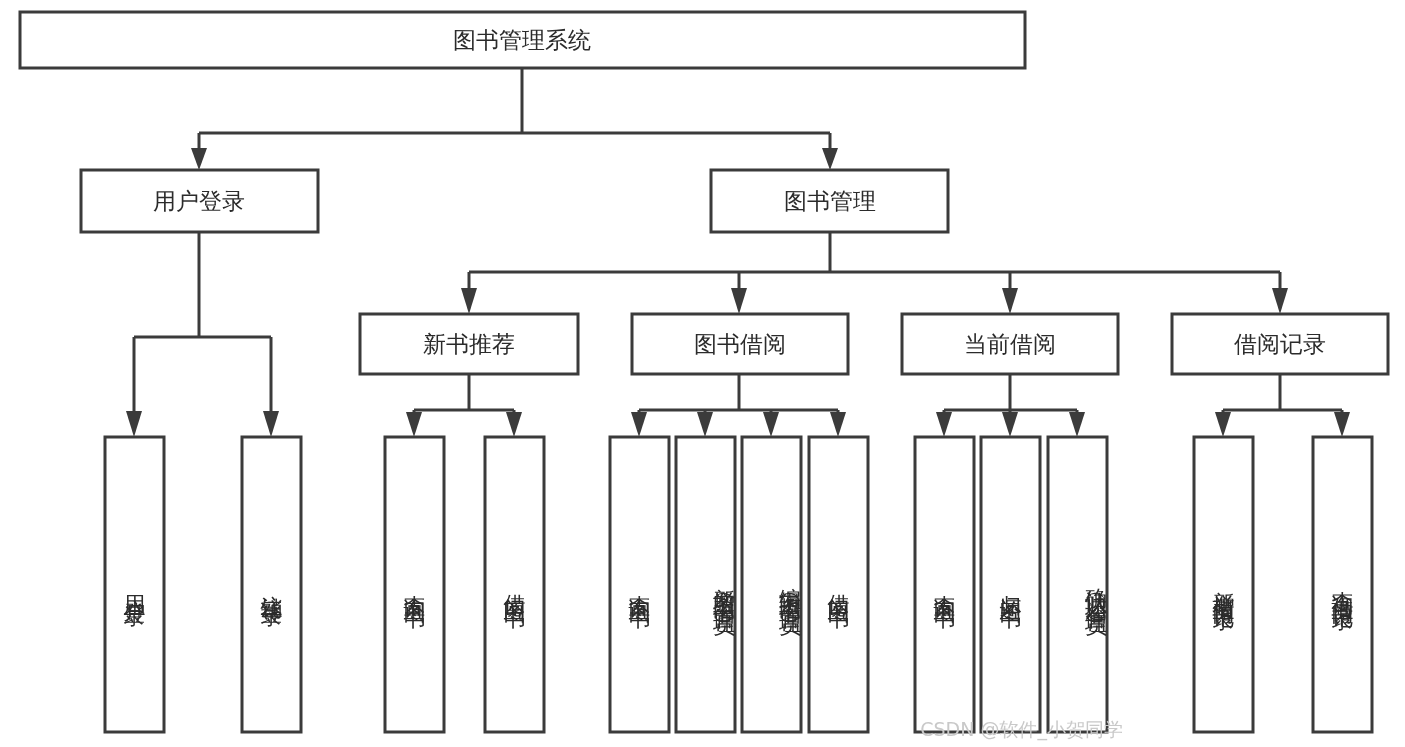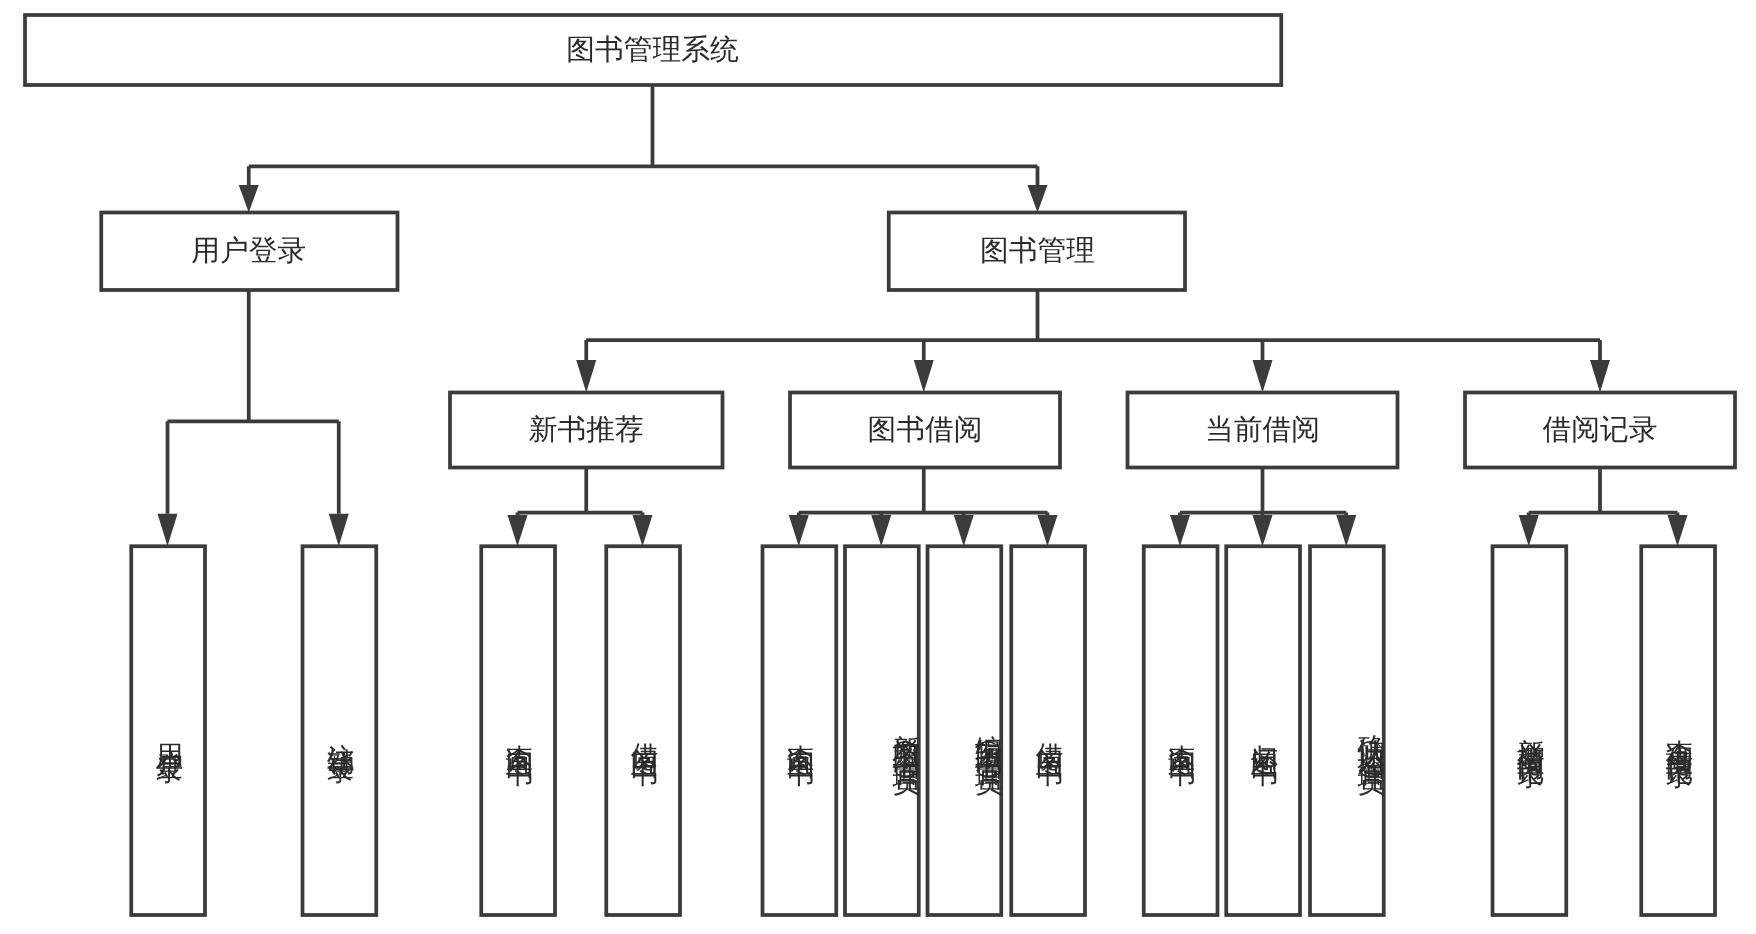--- a/index.html
+++ b/index.html
@@ -201,13 +201,14 @@
   <div class="leaf-label" style="left:742px; top:443px; width:59px; height:289px;">编辑图书（管理员）</div>
   <div class="leaf-label centered" style="left:809px; top:437px; width:59px; height:295px;">借阅图书</div>
 
   <div class="leaf-label centered" style="left:915px; top:437px; width:59px; height:295px;">查询图书</div>
   <div class="leaf-label centered" style="left:981px; top:437px; width:59px; height:295px;">归还图书</div>
   <div class="leaf-label" style="left:1048px; top:443px; width:59px; height:289px;">确认归还（管理员）</div>
 
   <div class="leaf-label centered" style="left:1194px; top:437px; width:59px; height:295px;">新增借阅记录</div>
   <div class="leaf-label centered" style="left:1313px; top:437px; width:59px; height:295px;">查询借阅记录</div>
 
+  <div class="watermark">CSDN @软件_小贺同学</div>
 </div>
 
 </body></html>

